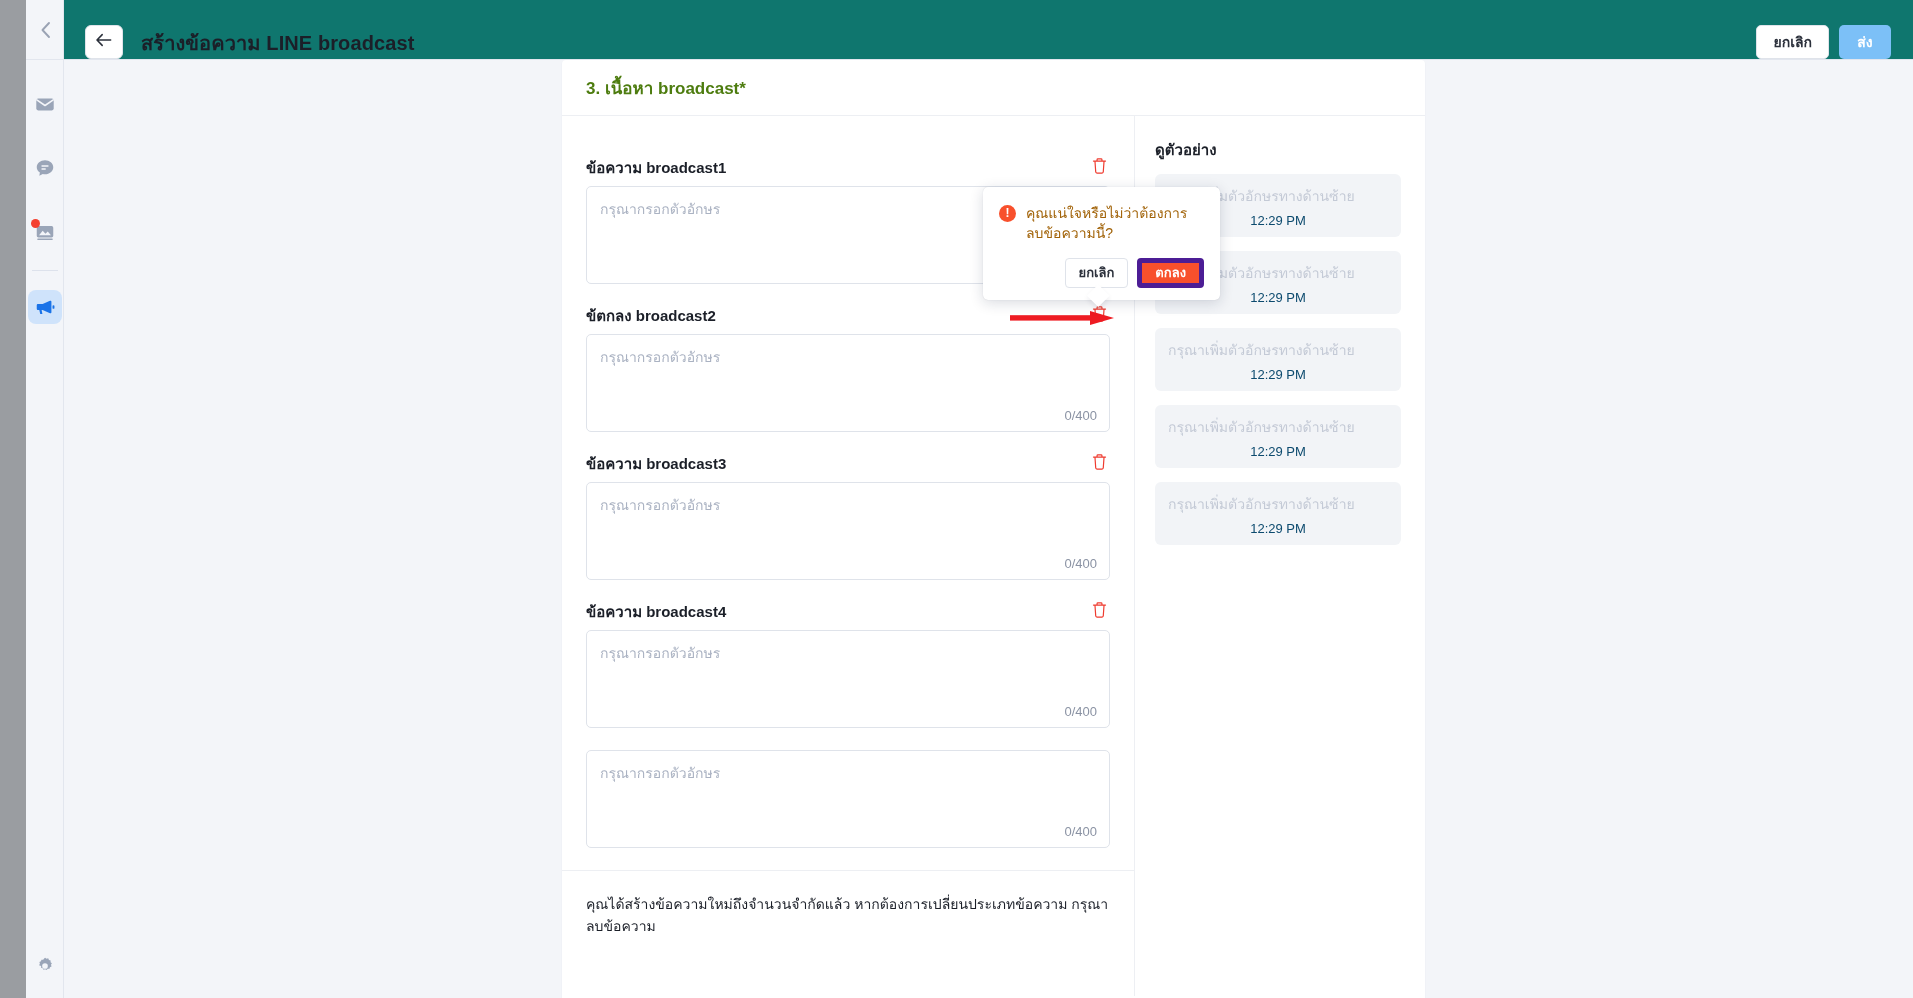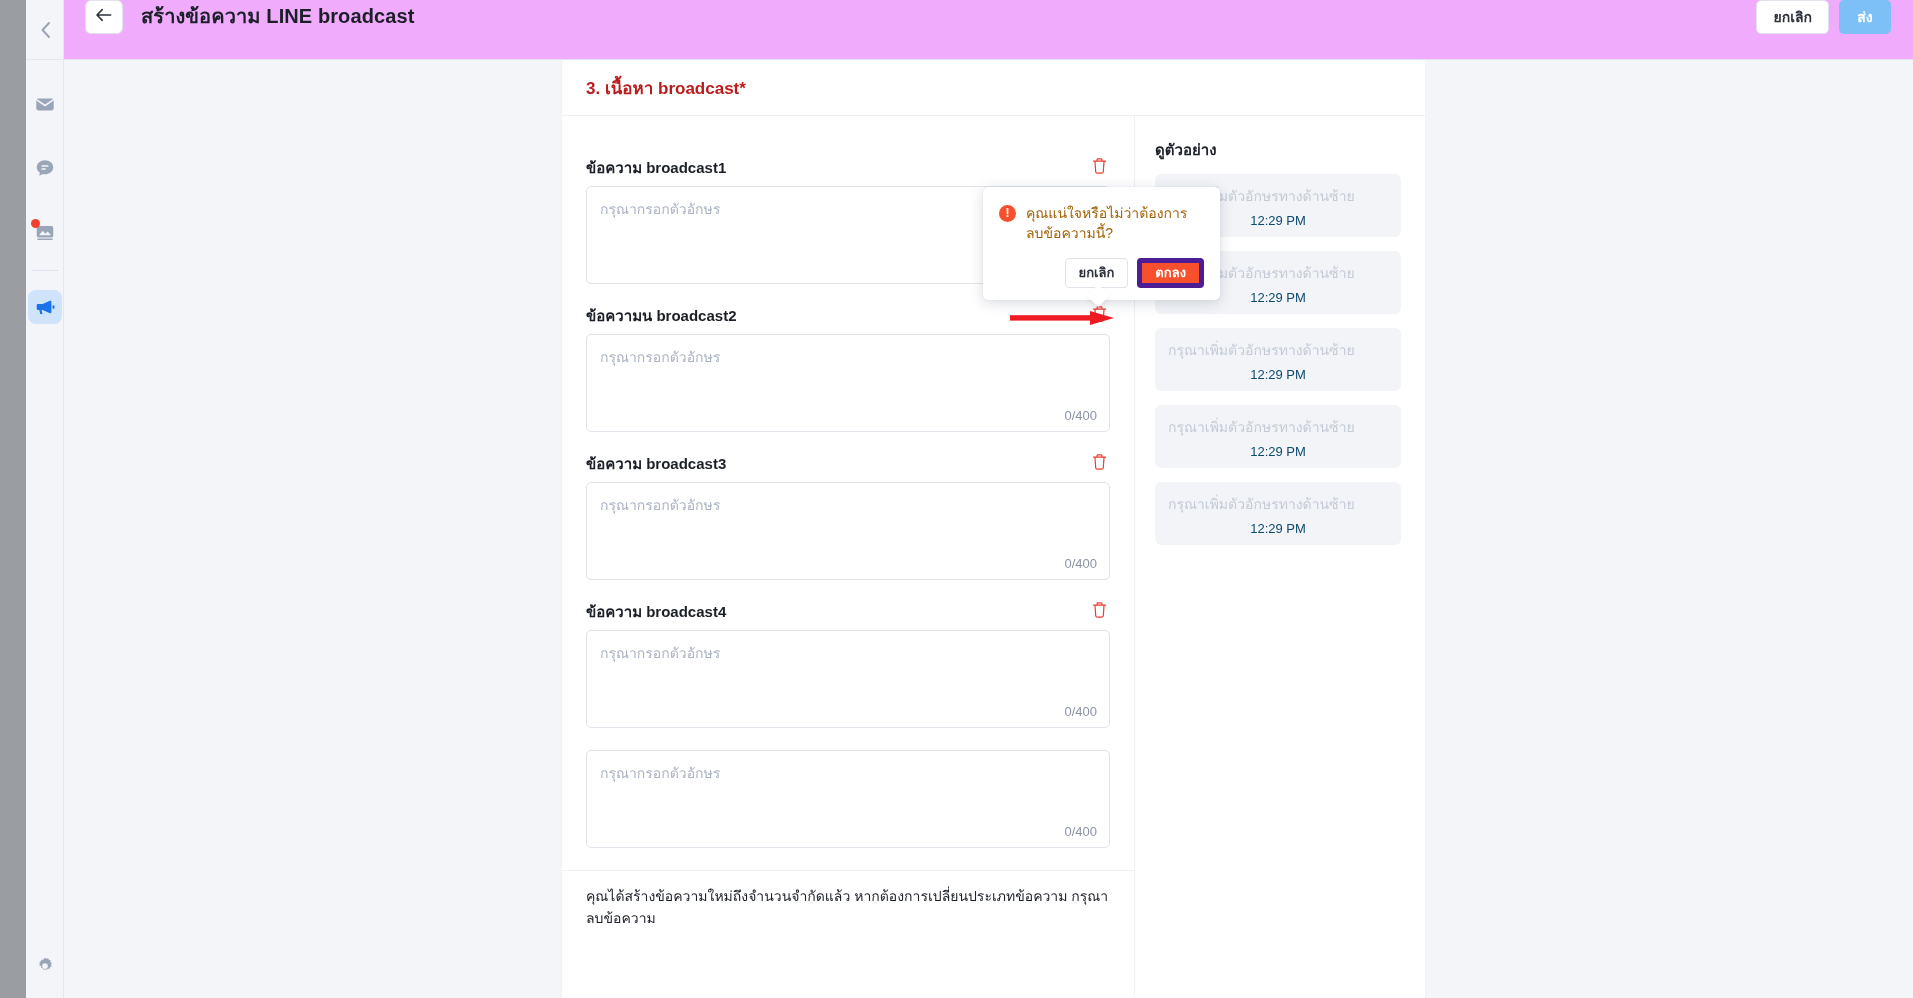--- a/index.html
+++ b/index.html
@@ -59,23 +59,23 @@
   .rail-bottom {
     position: absolute; left: 26px; bottom: 0;
     width: 38px; height: 60px;
     display: flex; align-items: center; justify-content: center;
     cursor: pointer;
   }
   
   .header {
     position: absolute; left: 64px; top: 0;
     width: 1849px; height: 60px;
-    background: #f0abfc;
+    background: #0f766e;
     border-bottom: 1px solid #e2e6ee;
-    display: flex; align-items: flex-start;
+    display: flex; align-items: flex-end;
   }
   .back-btn {
     margin-left: 21px;
     width: 38px; height: 34px;
     border: 1px solid #dfe3ea; border-radius: 6px;
     background: #ffffff;
     display: flex; align-items: center; justify-content: center;
     cursor: pointer;
   }
   .page-title {
@@ -108,21 +108,21 @@
     background: #ffffff;
     border-radius: 4px 4px 0 0;
     box-shadow: 0 1px 2px rgba(31,45,76,.06);
   }
   .card-head {
     height: 56px; padding: 0 24px;
     display: flex; align-items: center;
     border-bottom: 1px solid #edeff3;
   }
   .card-head h2 {
-    font-size: 17px; font-weight: bold; color: #b91c1c;
+    font-size: 17px; font-weight: bold; color: #4d7c0f;
   }
   .card-body { display: flex; }
   .form-col {
     width: 572px; padding: 22px 24px 0 24px;
   }
   .preview-col {
     width: 291px; padding: 22px 24px 0 20px;
     border-left: 1px solid #edeff3;
     min-height: 880px;
   }
@@ -146,21 +146,21 @@
     position: absolute; left: 13px; top: 11px;
     font-size: 14px; color: #aab2c2;
   }
   .ta-count {
     position: absolute; right: 12px; bottom: 8px;
     font-size: 13px; color: #8b93a4;
   }
   .footnote {
     border-top: 1px solid #edeff3;
     margin: 6px -24px 0 -24px;
-    padding: 14px 24px 0 24px;
+    padding: 22px 24px 0 24px;
     font-size: 14px; color: #1b1f28; line-height: 1.6;
   }
   .preview-title { font-size: 15px; font-weight: bold; color: #1b1f28; margin-bottom: 12px; }
   .bubble {
     background: #f2f4f7; border-radius: 6px;
     padding: 11px 13px 9px 13px;
     margin-bottom: 14px;
     min-height: 62px;
   }
   .bubble-text { font-size: 14px; color: #c4cad6; }
@@ -315,21 +315,21 @@
               </span>
             </div>
             <div class="ta-wrap">
               <span class="ta-text">กรุณากรอกตัวอักษร</span>
               <span class="ta-count">0/400</span>
             </div>
           </div>
 
           <div class="field">
             <div class="field-row">
-              <span class="field-label">ข้อความน broadcast2</span>
+              <span class="field-label">ข้ตกลง broadcast2</span>
               <span class="trash-btn">
                 <span>
                   <svg width="17" height="18" viewBox="0 0 18 19">
                     <path d="M2.6 4.3h12.8M6.4 4.3V2.9c0-.5.4-.9.9-.9h3.4c.5 0 .9.4.9.9v1.4M4.2 4.3l.8 11.4c0 .7.6 1.3 1.3 1.3h5.4c.7 0 1.3-.6 1.3-1.3l.8-11.4" stroke="#ef3b2f" stroke-width="1.25" fill="none" stroke-linecap="round" stroke-linejoin="round"></path>
                   </svg>
                 </span>
               </span>
             </div>
             <div class="ta-wrap">
               <span class="ta-text">กรุณากรอกตัวอักษร</span>

